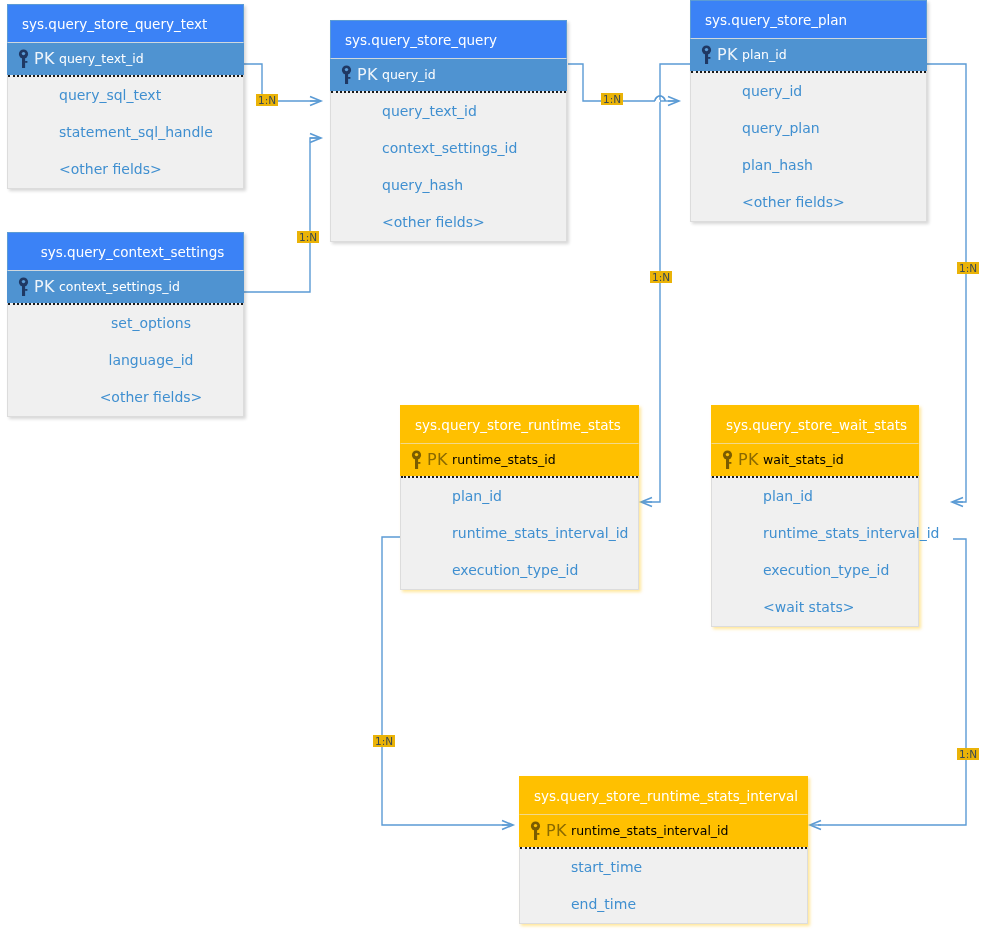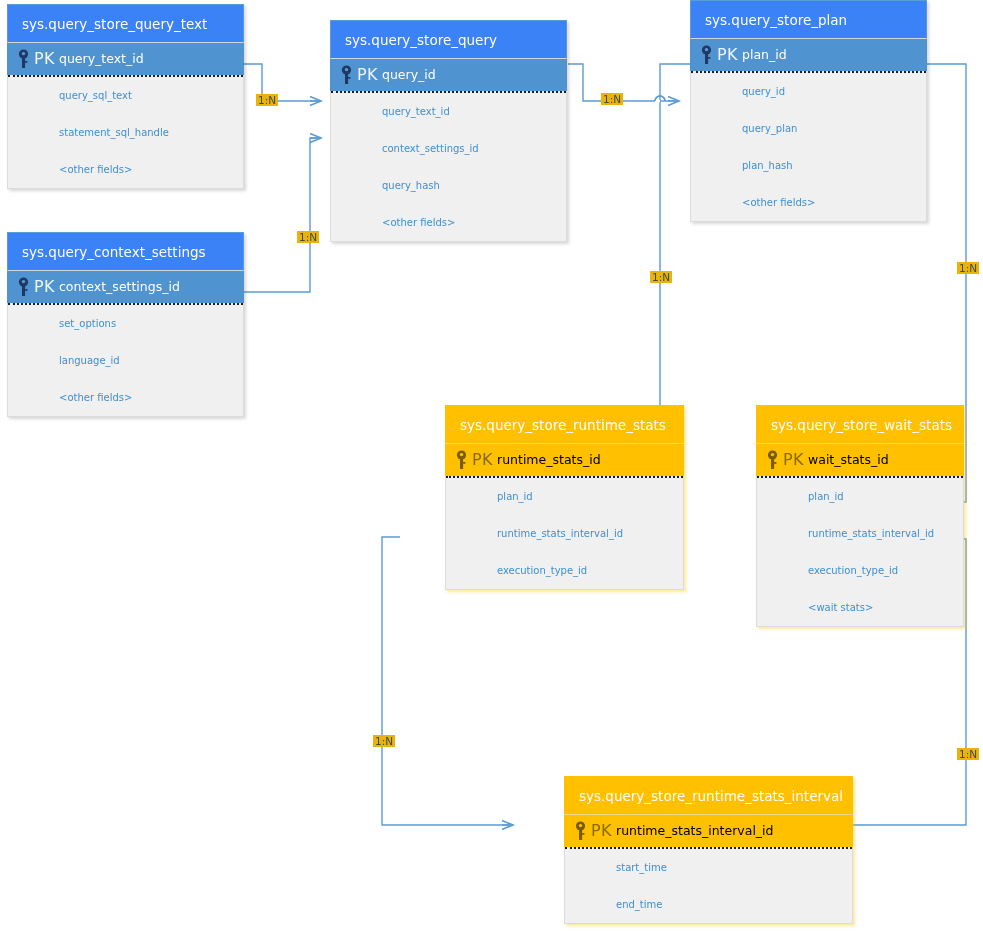--- a/index.html
+++ b/index.html
@@ -51,37 +51,37 @@
     border:1px solid #dcdcdc;
     border-top:none;
     padding:0;
   }
   .ent-body .dashtop{
     height:0;border-top:2px dotted #1a1a1a;margin:0;
   }
   .fld{
     height:37px;line-height:37px;
     padding-left:51px;
-    font-size:10px;
+    font-size:14px;
     color:#3f8fd0;
     white-space:nowrap;
   }
 
   
   .blue .ent-title{background:#3b82f6;border:1px solid #5b9bd5;border-bottom:1px solid #cfd8de;}
   .blue .ent-pk{background:#4f93d1;border-left:1px solid #4f93d1;border-right:1px solid #4f93d1;}
   .blue .ent-pk .pklabel{color:#eef4fa;}
   .blue .ent-pk .pkname{color:#ffffff;}
 
   
   .orange .ent-title{background:#ffc000;border:1px solid #ffc000;border-bottom:1px solid #f2d98a;}
   .orange .ent-pk{background:#ffc000;border-left:1px solid #ffc000;border-right:1px solid #ffc000;}
   .orange .ent-pk .pklabel{color:#8a6a00;}
   .orange .ent-pk .pkname{color:#000000;}
-  .orange{box-shadow:2px 2px 3px rgba(255,192,0,0.40);margin-left:45px;}
+  .orange{box-shadow:2px 2px 3px rgba(255,192,0,0.40);}
 
   
   .card{
     position:absolute;z-index:4;
     font-size:10.5px;color:#3c4a52;
     background:#eab308;
     padding:0 2px;
     line-height:12px;
     white-space:nowrap;
   }
@@ -212,21 +212,21 @@
     </div>
     <div class="ent-body">
       <div class="dashtop"></div>
       <div class="fld">query_id</div>
       <div class="fld">query_plan</div>
       <div class="fld">plan_hash</div>
       <div class="fld">&lt;other fields&gt;</div>
     </div>
   </div>
 
-  <div class="entity blue" style="left:7px;top:232px;width:237px;">
+  <div class="entity blue" style="left:7px;top:232px;width:237px;text-align:center;">
     <div class="ent-title">sys.query_context_settings</div>
     <div class="ent-pk">
       <svg class="keyicon" viewBox="0 0 14 20">
         <circle cx="5.5" cy="5" r="4.6" fill="#1f3864"></circle>
         <circle cx="5.5" cy="4.6" r="1.7" fill="#5b9bd5"></circle>
         <rect x="4" y="8" width="3.1" height="11" fill="#1f3864"></rect>
         <rect x="7.1" y="12" width="2.3" height="1.8" fill="#1f3864"></rect>
       </svg>
       <span class="pklabel">PK</span>
       <span class="pkname">context_settings_id</span>

